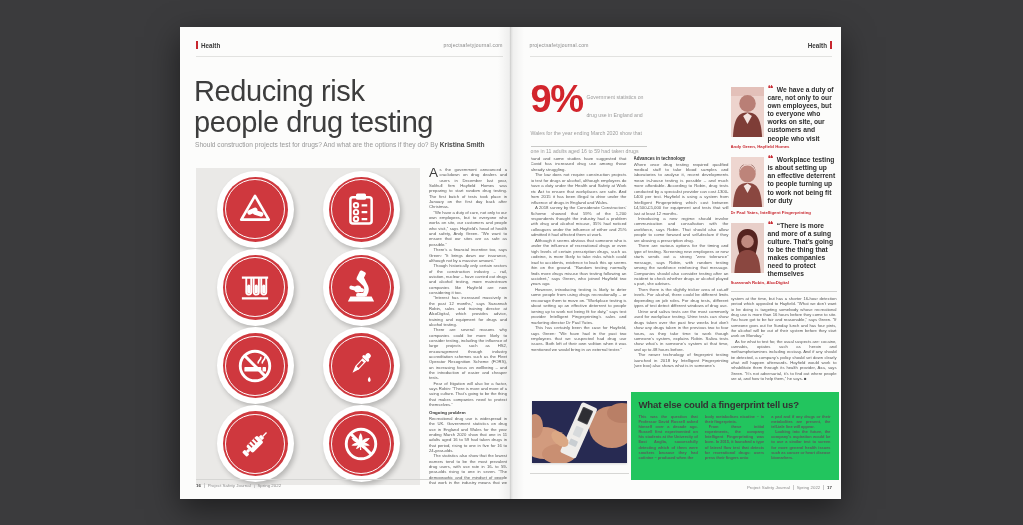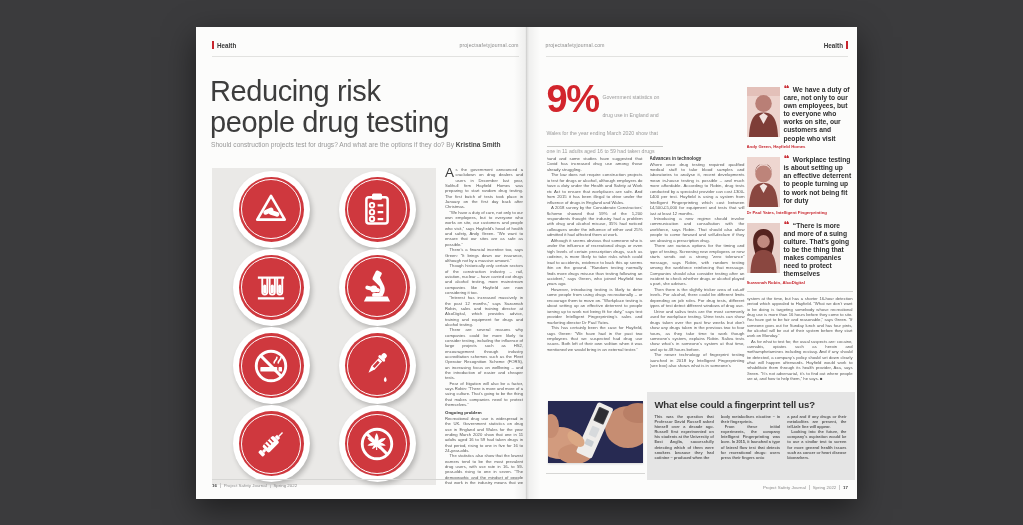--- a/index.html
+++ b/index.html
@@ -1,18 +1,18 @@
 <!DOCTYPE html>
 <html><head>
 <meta charset="utf-8">
 <style>
   * { margin:0; padding:0; box-sizing:border-box; }
   html,body { width:1023px; height:525px; background:#3b3b3d; font-family:"Liberation Sans", sans-serif; overflow:hidden; }
   .canvas { position:relative; width:1023px; height:525px; background:#3b3b3d; }
-  .spread { position:absolute; left:196px; top:27px; width:661px; height:472px; background:#fcfcfb; box-shadow:0 10px 30px rgba(0,0,0,.5); display:flex; }
+  .spread { position:absolute; left:180px; top:27px; width:661px; height:472px; background:#fcfcfb; box-shadow:0 10px 30px rgba(0,0,0,.5); display:flex; }
   .page { position:relative; width:330.5px; height:472px; }
   .page-left { border-right:0.5px solid #ececea; }
   .fold { position:absolute; left:318px; top:0; width:26px; height:472px; pointer-events:none;
     background:linear-gradient(90deg, rgba(0,0,0,0) 0%, rgba(0,0,0,0.05) 42%, rgba(0,0,0,0.12) 50%, rgba(0,0,0,0.05) 58%, rgba(0,0,0,0) 100%); }
 
   
   .pg-header { position:absolute; top:14px; display:flex; justify-content:space-between; align-items:center; border-bottom:1px solid #e2e2e0; padding-bottom:7px; }
   .page-left .pg-header { left:16px; right:7px; }
   .page-right .pg-header { left:19px; right:9px; }
   .section-tag { display:flex; align-items:center; gap:3px; font-size:6.3px; font-weight:bold; color:#3a3a3a; }
@@ -57,21 +57,21 @@
 
   .rcol3 { position:absolute; left:220px; top:58px; width:106px; height:318px; overflow:hidden; }
   .quote { margin-bottom:6px; overflow:hidden; }
   .headshot { float:left; width:33px; height:50px; margin:2px 4px 1px 0; }
   .headshot svg { display:block; width:100%; height:100%; }
   .qtext { font-size:6.7px; line-height:8.1px; font-weight:bold; color:#2e2e2e; }
   .qtext::before { content:"❝ "; font-family:"DejaVu Sans", sans-serif; color:#c8262e; font-size:10px; line-height:8px; }
   .qattr { clear:left; font-size:4.3px; font-weight:bold; color:#c8262e; padding-top:1.5px; }
   .divider { border-top:0.5px solid #cfcfcd; margin:3px 0 4px; }
 
-  .grey-box { position:absolute; left:120px; top:365px; width:208px; height:88px; background:#e5e5e5; padding:7px 8px 14px; }
+  .grey-box { position:absolute; left:120px; top:365px; width:208px; height:88px; background:#22c55e; padding:7px 8px 14px; }
   .box-title { font-size:9.6px; font-weight:bold; color:#333; letter-spacing:-0.2px; margin-bottom:4px; }
   .box-cols { display:flex; gap:7px; }
   .box-col { flex:1; }
   .box-para { font-size:3.9px; line-height:5.1px; font-weight:bold; color:#5a5a5a; text-align:justify; }
   .box-para + .box-para { text-indent:4px; }
 </style>
 </head>
 <body>
 
 <div class="canvas">

